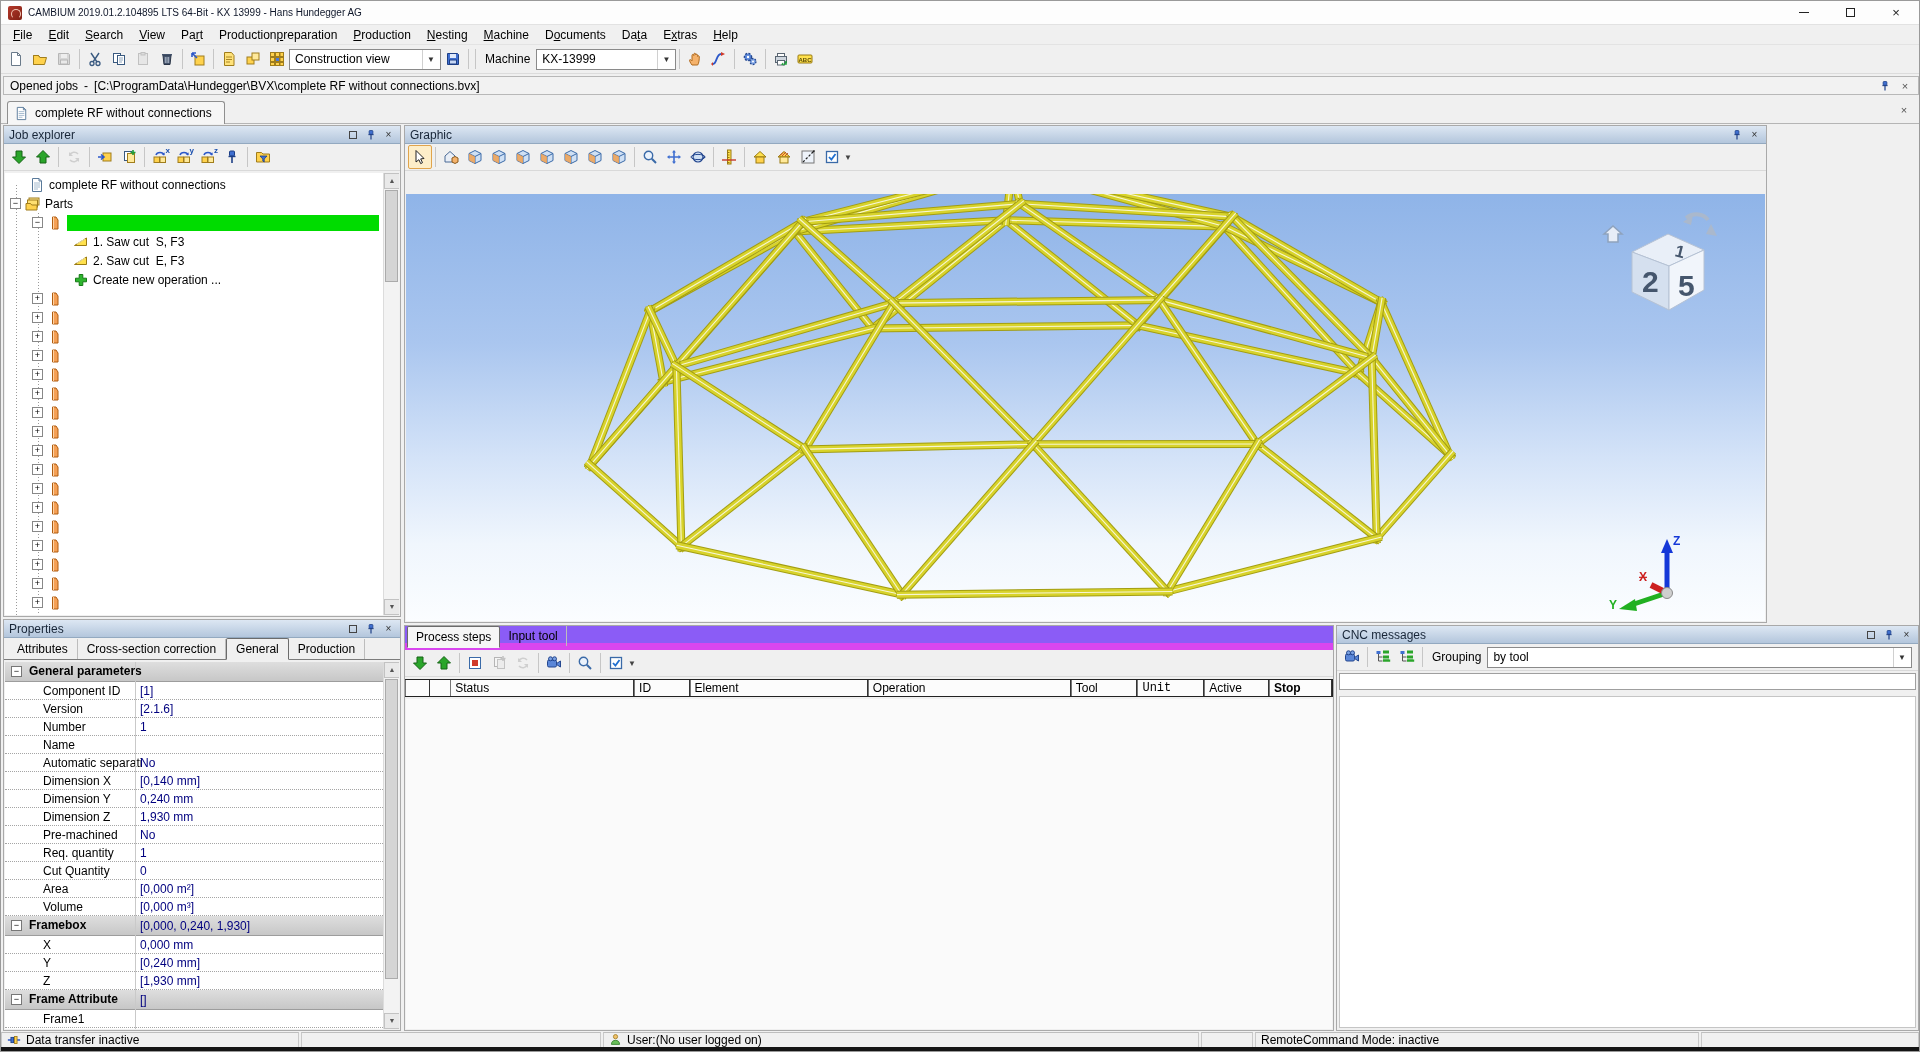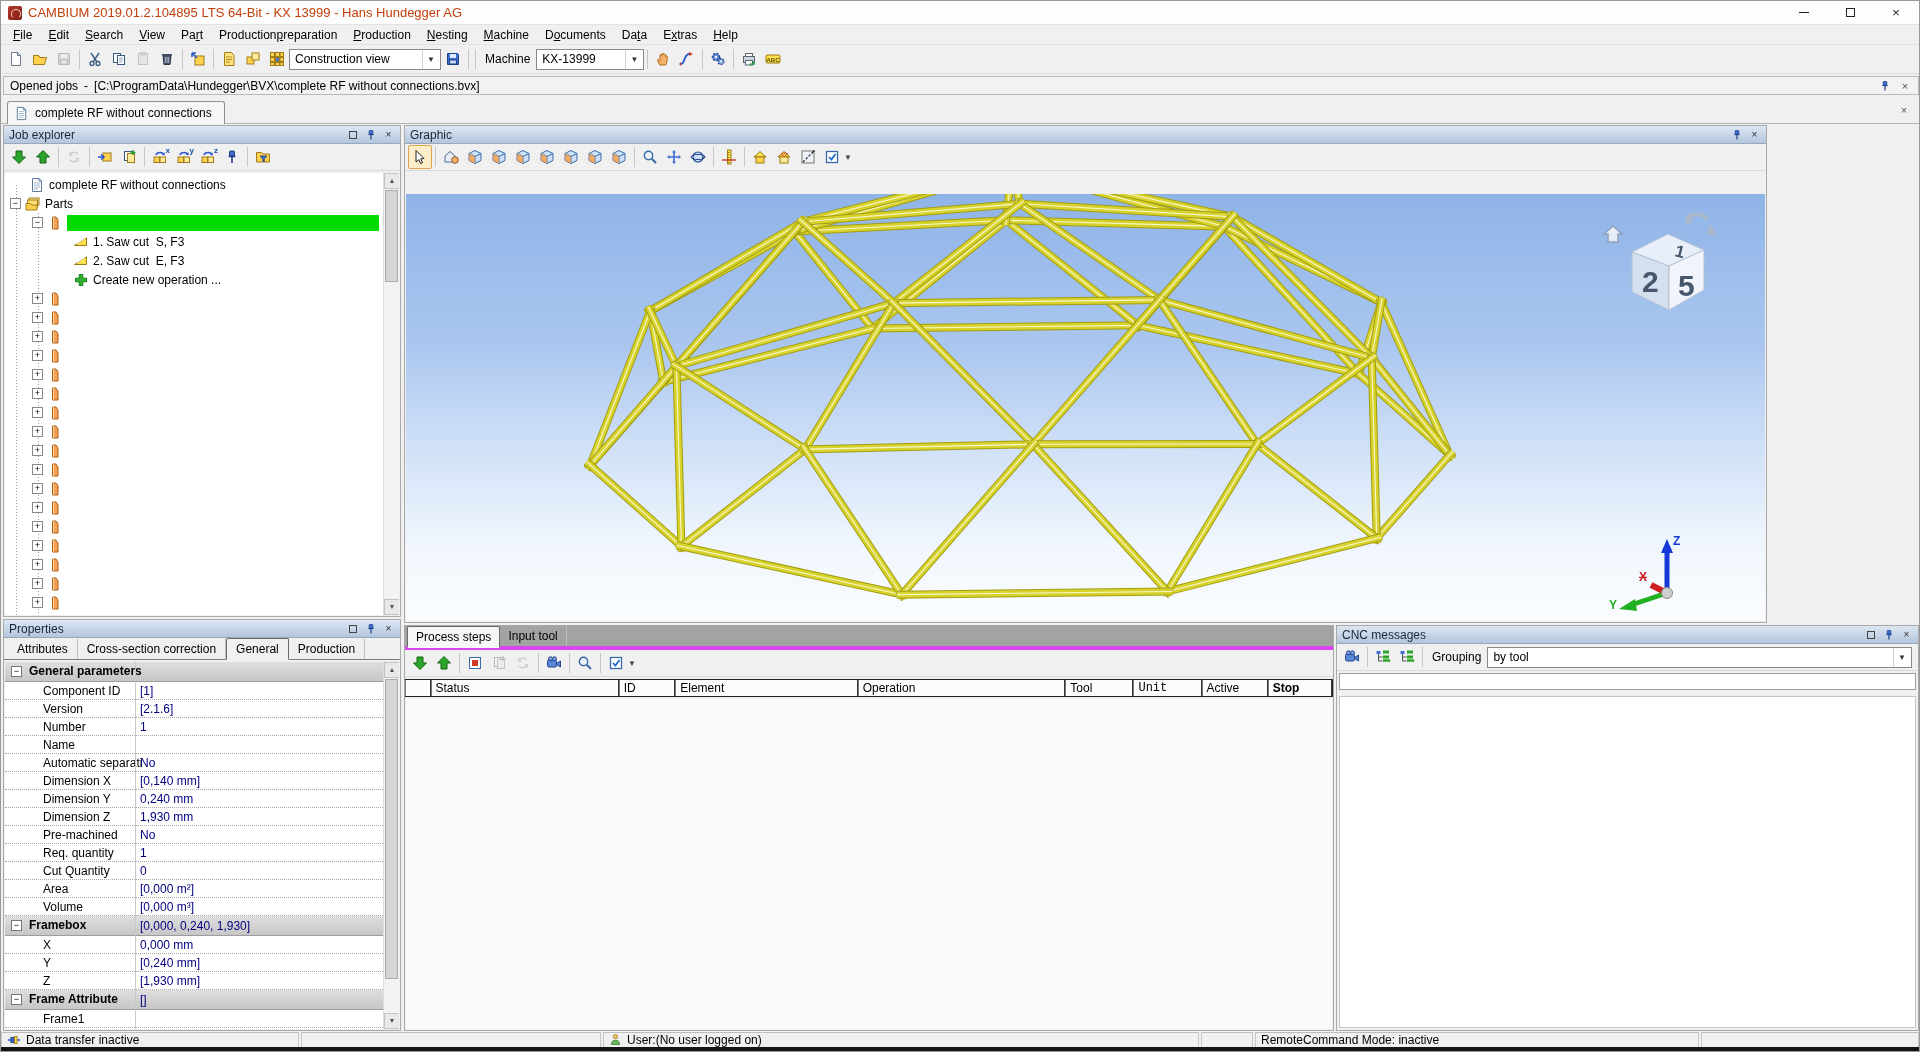--- a/index.html
+++ b/index.html
@@ -4,21 +4,21 @@
 <style>
 *{margin:0;padding:0;box-sizing:border-box}
 html,body{width:1920px;height:1052px}
 body{font-family:"Liberation Sans",sans-serif;font-size:12px;color:#000;background:#e8e8e8}
 #app{position:relative;width:1920px;height:1052px;background:#f0f0f0;overflow:hidden;border:1px solid #9a9a9a}
 
 
 .titlebar{position:absolute;left:0;top:0;width:100%;height:24px;background:#fdfdfd;display:flex;align-items:center;border-bottom:1px solid #e2e2e2}
 .appicon{width:14px;height:14px;margin:0 6px 0 7px;background:linear-gradient(135deg,#b5382a,#7e2014);border-radius:2px;position:relative}
 .appicon::after{content:"";position:absolute;left:3px;top:3px;width:8px;height:8px;border:1.5px solid #f2c9b8;border-radius:50%;border-bottom-color:transparent}
-.title-text{font-size:13px;color:#c2410c}
+.title-text{font-size:10px;color:#0f172a}
 .winbtns{margin-left:auto;display:flex;height:24px}
 .winbtn{width:46px;height:24px;display:flex;align-items:center;justify-content:center;color:#222}
 .glyph-min{width:10px;height:1px;background:#222}
 .glyph-max{width:9px;height:9px;border:1px solid #222}
 .glyph-close{font-size:13px;line-height:10px}
 
 
 .menubar{position:absolute;left:0;top:24px;width:100%;height:20px;background:#f0f0f0;display:flex;align-items:center;padding-left:4px;border-bottom:1px solid #e3e3e3}
 .menuitem{padding:2px 8px;white-space:pre}
 .mn{text-decoration:underline}
@@ -80,21 +80,21 @@
 .pcoldiv{position:absolute;left:130px;top:0;bottom:0;width:1px;background:#c9c9c9;pointer-events:none}
 
 
 .ginfo{height:19px;background:#87abde;color:#0c1b4a;display:flex;align-items:center;padding-left:6px;white-space:pre;border-bottom:1px solid #7197cc}
 .gview{position:absolute;left:1px;right:1px;top:68px;bottom:1px;background:linear-gradient(180deg,#8fb4e8 0%,#aac6ef 35%,#d4e3f8 62%,#f0f6fd 82%,#fbfdff 100%);overflow:hidden}
 .navcube{position:absolute;right:40px;top:10px}
 .axes{position:absolute;right:66px;bottom:8px}
 .gtb-active{border:1px solid #e0a44c;background:#fdeec9;border-radius:2px}
 
 
-.pstabs{height:24px;display:flex;align-items:center;background:#a3a3a3;border-bottom:4px solid #d946ef;padding-left:2px}
+.pstabs{height:24px;display:flex;align-items:flex-start;background:#8b5cf6;border-bottom:7px solid #d946ef;padding-left:2px}
 .pstab{padding:3px 8px;border-right:1px solid #bdbdbd}
 .pstab.active{border:1px solid #6b6b6b;border-bottom:1px solid #f6f6f6;background:#f6f6f6;margin-bottom:-1px;border-radius:2px 2px 0 0}
 .pshead{display:flex;height:18px;border:1px solid #222;border-left:none;background:#fcfcfc;margin-top:2px}
 .pscell{border-right:1px solid #333;border-left:1px solid #777;padding:1px 4px;white-space:nowrap;overflow:hidden}
 .psbody{position:absolute;left:1px;right:1px;top:73px;bottom:1px;background:#fafafa}
 
 
 .cncstrip{margin:2px 2px 0 2px;height:17px;background:#fff;border:1px solid #9f9f9f}
 .cnclist{position:absolute;left:2px;right:2px;top:70px;bottom:2px;background:#fff;border:1px solid #c5c5c5}
 
@@ -429,21 +429,21 @@
         <span class="da">▼</span>
     </div>
     <div class="tbtn">
         <svg class="i16" width="16" height="16">
           <use href="#s-bdisk"></use>
         </svg>
       </div>
     <div class="tsep"></div>
       <div class="tsep"></div>
     <span class="tlabel">Machine</span>
-    <div class="combo" style="width:108px">
+    <div class="combo" style="width:140px">
       <span class="cv">KX-13999</span>
         <span class="da">▼</span>
     </div>
     <div class="tsep"></div>
     <div class="tbtn">
         <svg class="i16" width="16" height="16">
           <use href="#s-hand"></use>
         </svg>
       </div>
     <div class="tbtn">
@@ -1145,21 +1145,21 @@
       <div class="tsep"></div>
       <div class="tbtn">
           <svg class="i16" width="16" height="16">
             <use href="#s-opt"></use>
           </svg>
         </div>
       <span style="font-size:8px;color:#444">▼</span>
     </div>
     <div class="pshead" id="pshead">
         <div class="pscell" style="width: 26px;"></div>
-        <div class="pscell" style="width: 194px;">Status</div>
+        <div class="pscell" style="width: 194px; margin-left: 20px;">Status</div>
         <div class="pscell" style="width: 58px;">ID</div>
         <div class="pscell" style="width: 188px;">Element</div>
         <div class="pscell" style="width: 214px;">Operation</div>
         <div class="pscell" style="width: 70px;">Tool</div>
         <div class="pscell" style="width: 70px; font-family: Liberation Mono, monospace;">Unit</div>
         <div class="pscell" style="width: 68px;">Active</div>
         <div class="pscell" style="width: 66px; font-weight: bold;">Stop</div>
       </div>
     <div class="psbody"></div>
   </div>

